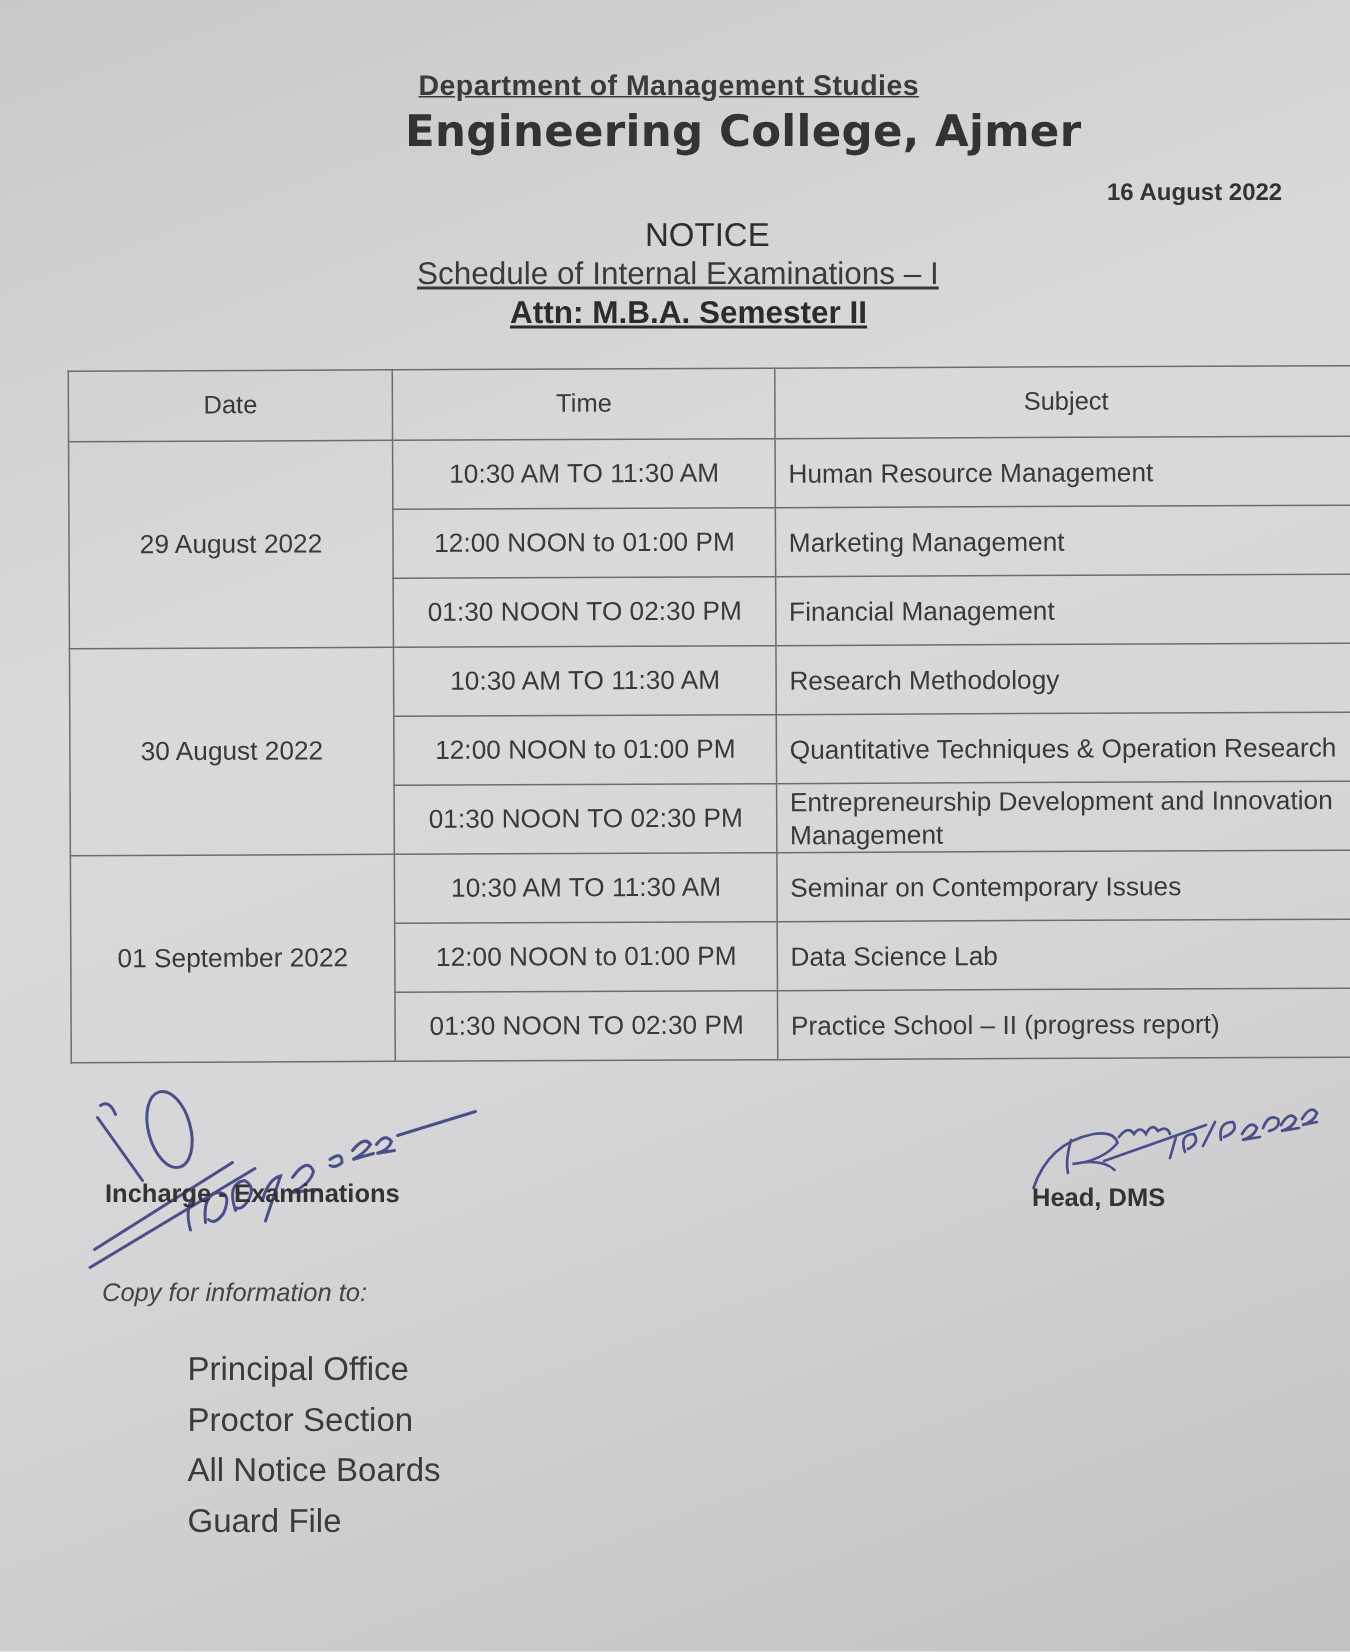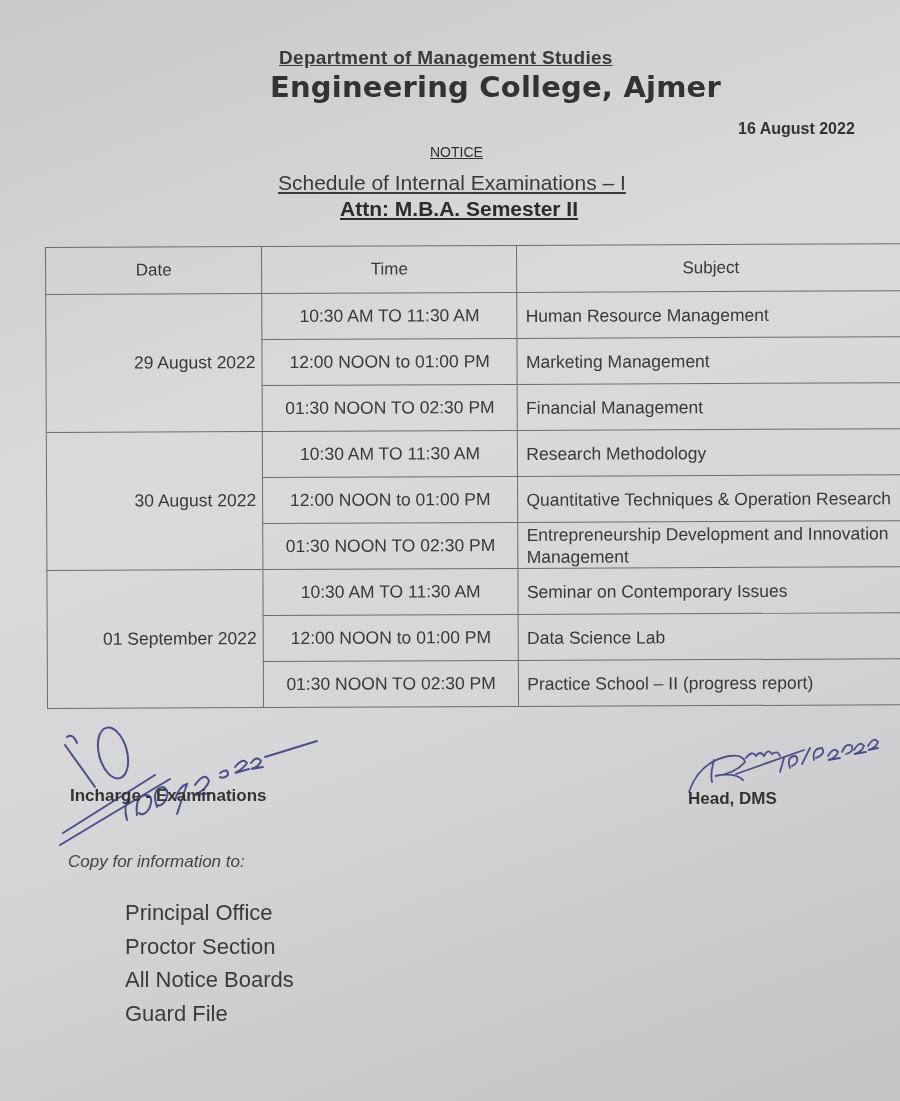--- a/index.html
+++ b/index.html
@@ -12,34 +12,34 @@
   .abs { position:absolute; }
   .dept {
     left:279px; top:47px; font-size:19px; font-weight:bold; color:#3a3a3c;
     text-decoration: underline; letter-spacing:0.3px;
   }
   .college {
     left:270px; top:70px; font-size:29px; font-weight:bold; color:#333335;
     font-family: "DejaVu Sans", sans-serif; letter-spacing:0.2px;text-align:center;
   }
   .date-top { left:738px; top:120px; font-size:16px; font-weight:bold; color:#333;text-align:right; }
-  .notice { left:430px; top:144px; font-size:14px; font-weight:normal; text-decoration:underline; color:#2e2e30; }
+  .notice { left:430px; top:144px; font-size:22px; font-weight:normal; color:#2e2e30; }
   .subtitle { left:278px; top:171px; font-size:21px; text-decoration:underline; color:#3a3a3c; }
   .attn { left:340px; top:197px; font-size:21px; font-weight:bold; text-decoration:underline; color:#2c2c2e; }
 
   table.sched {
     position:absolute; left:45px; top:247px; width:860px;
     border-collapse:collapse; font-size:17.5px; color:#39393b;
     transform: rotate(-0.25deg); transform-origin: left top;
   }
   table.sched td, table.sched th {
     border:1.5px solid #6d6d70; padding:0 6px;
   }
   table.sched th { font-weight:normal; height:46px; font-size:17px; }
-  table.sched td.date { width:196px; text-align:right; }
+  table.sched td.date { width:196px; text-align:center; }
   table.sched td.time { width:238px; text-align:center; padding:0 4px; }
   table.sched td.subj { text-align:left; padding-left:8px; line-height:22px; }
   table.sched tr.r td { height:45px; }
 
   .incharge { left:70px; top:786px; font-size:17px; font-weight:bold; color:#333; }
   .head { left:688px; top:789px; font-size:17px; font-weight:bold; color:#333; }
   .copy { left:68px; top:852px; font-size:17px; font-style:italic; color:#444; }
   .cc-list { left:125px; top:900px; list-style:none; margin:0; padding:0; font-size:22px; color:#3b3b3d; }
   .cc-list li { height:33.5px; }
   svg.sig { position:absolute; overflow:visible; }

